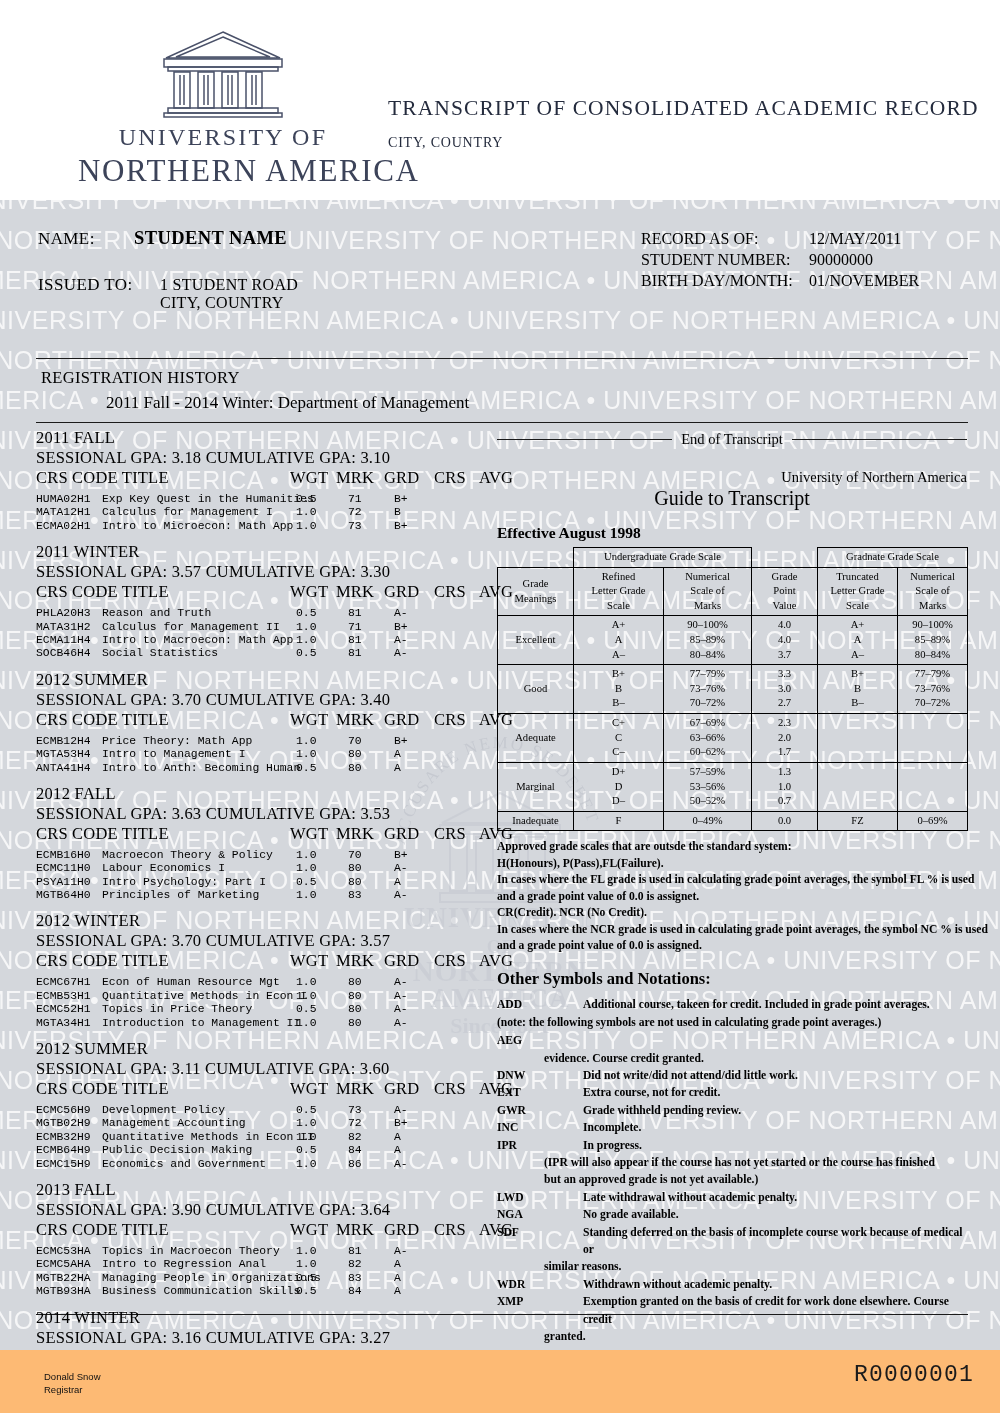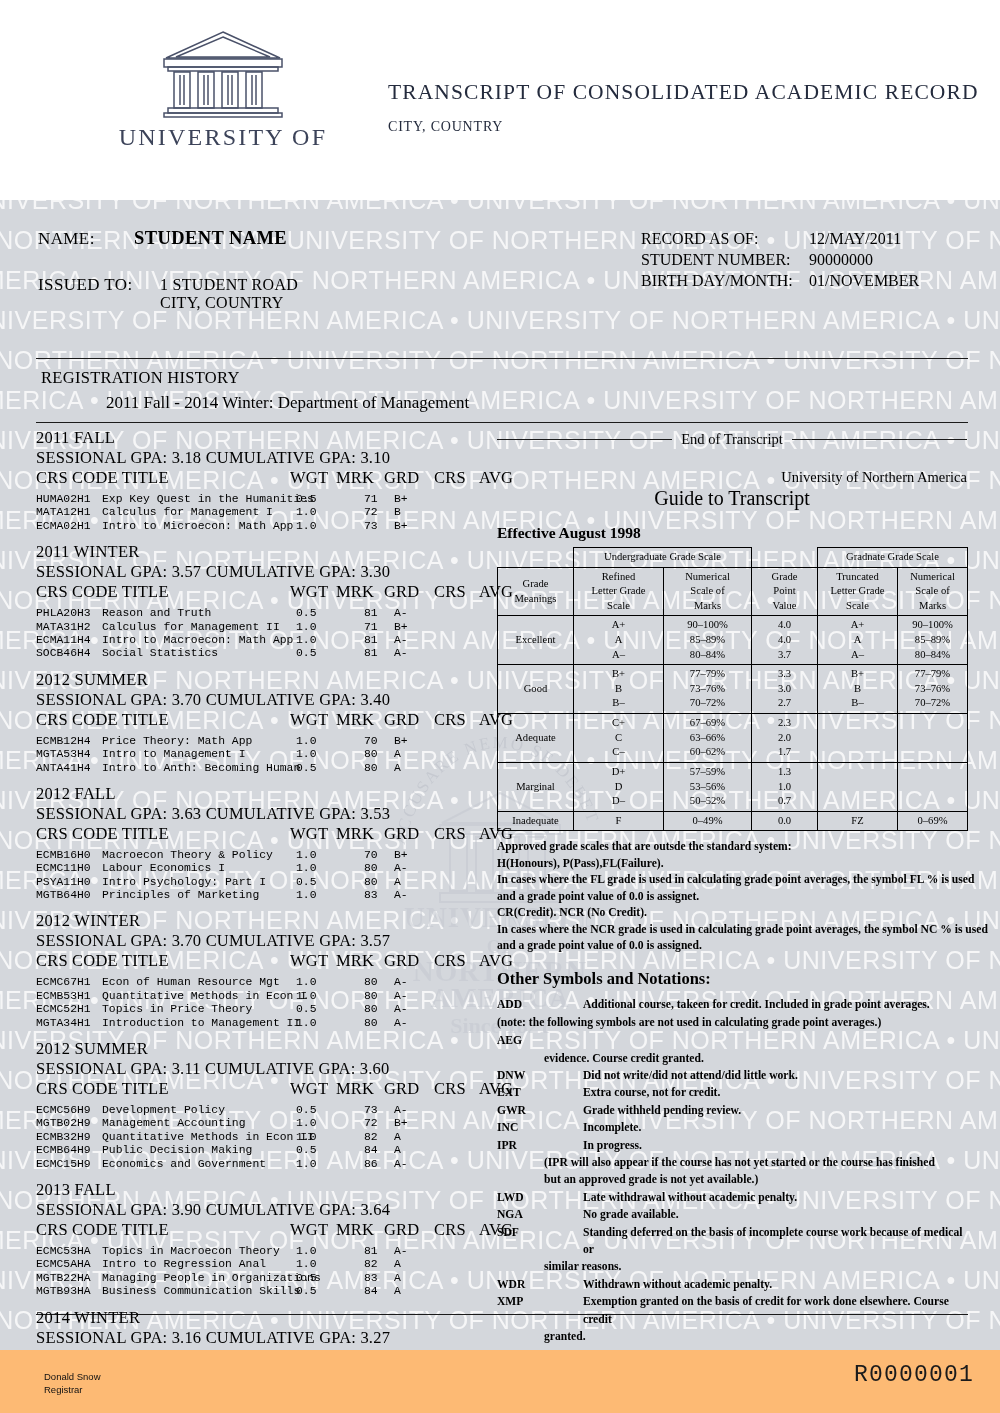--- a/index.html
+++ b/index.html
@@ -31,21 +31,21 @@
     font-family: "Liberation Serif", serif;
     font-size: 24px; letter-spacing: 2.2px;
     color: #3c4359; margin-top: 6px;
   }
   .uni-line2 {
     font-family: "Liberation Serif", serif;
     font-size: 31px; letter-spacing: 1.6px;
     color: #3c4359; margin-top: 2px; white-space: nowrap;
   }
   .title-block {
-    position: absolute; left: 388px; top: 80px;
+    position: absolute; left: 388px; top: 96px;
   }
   .doc-title {
     font-size: 21.5px; letter-spacing: 1.1px;
     color: #242b3d; white-space: nowrap;
     font-family: "Liberation Serif", serif;
   }
   .doc-sub {
     font-size: 14px; letter-spacing: 0.8px;
     color: #242b3d; margin-top: 14px;
   }
@@ -123,21 +123,21 @@
     font-size: 16.5px; letter-spacing: 0.2px;
     position: relative; height: 20px; margin-top: 0px;
   }
   .crs-head .ch-t { position: absolute; left: 0; top: 0; }
   .crs-head .ch-c { position: absolute; top: 0; }
   .course-rows { margin-top: 5px; font-family: "Liberation Mono", monospace; font-size: 11.4px; }
   .c-row { position: relative; height: 13.4px; white-space: pre; }
   .c-code { position: absolute; left: 0; top: 0; }
   .c-title { position: absolute; left: 66px; top: 0; }
   .c-wgt { position: absolute; left: 260px; top: 0; }
-  .c-mrk { position: absolute; left: 328px; top: 0; }
+  .c-mrk { position: absolute; left: 312px; top: 0; }
   .c-grd { position: absolute; left: 358px; top: 0; }
   .c-crs { position: absolute; left: 404px; top: 0; }
   .c-avg { position: absolute; left: 444px; top: 0; }
 
   
   .hx-wgt { left: 254px; } .hx-mrk { left: 300px; }
   .hx-grd { left: 348px; } .hx-crs { left: 398px; } .hx-avg { left: 443px; }
 
   
   .right-col { position: absolute; left: 497px; top: 228px; width: 470px; }
@@ -218,20 +218,21 @@
           <line x1="50" y1="47" x2="50" y2="77"></line>
         <line x1="70" y1="47" x2="70" y2="77"></line>
           <line x1="74" y1="47" x2="74" y2="77"></line>
         <line x1="94" y1="47" x2="94" y2="77"></line>
           <line x1="98" y1="47" x2="98" y2="77"></line>
         <rect x="10" y="80" width="110" height="5"></rect>
         <rect x="6" y="85" width="118" height="4"></rect>
       </g>
     </svg>
     <div class="uni-line1">UNIVERSITY OF</div>
+    <div class="uni-line2">NORTHERN AMERICA</div>
   </div>
   <div class="title-block">
     <div class="doc-title">TRANSCRIPT OF CONSOLIDATED ACADEMIC RECORD</div>
     <div class="doc-sub">CITY, COUNTRY</div>
   </div>
 </div>
 
 <div class="body-area">
 
   <div class="wm-layer" id="wm-layer">

